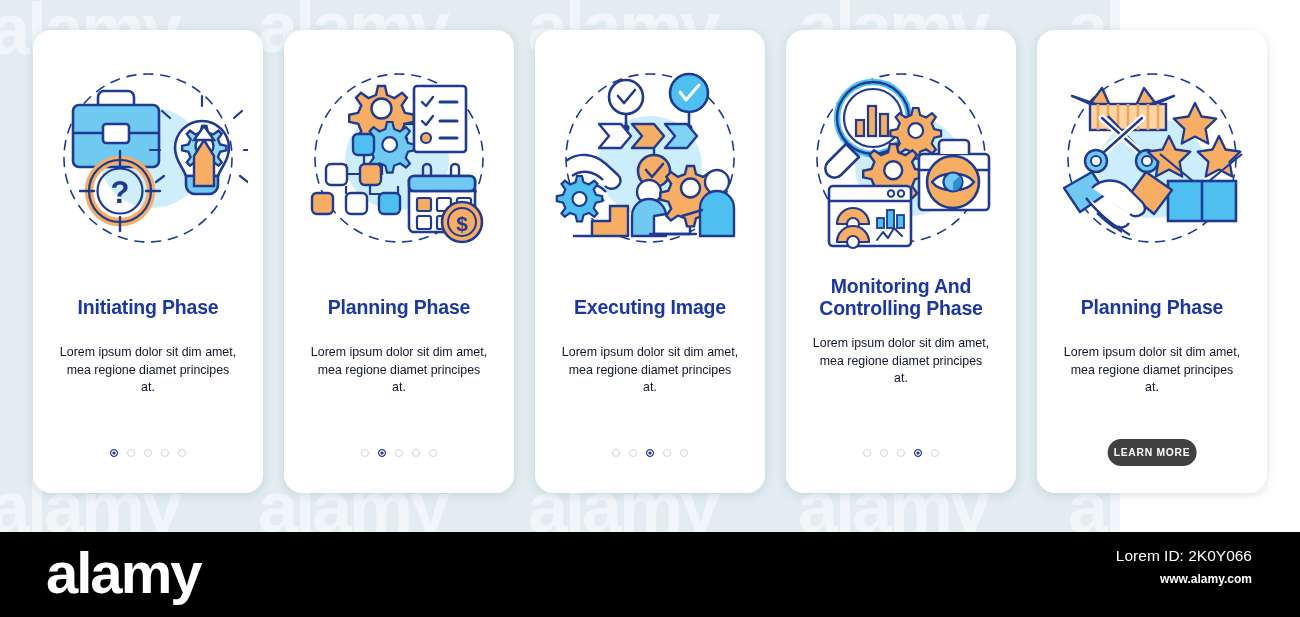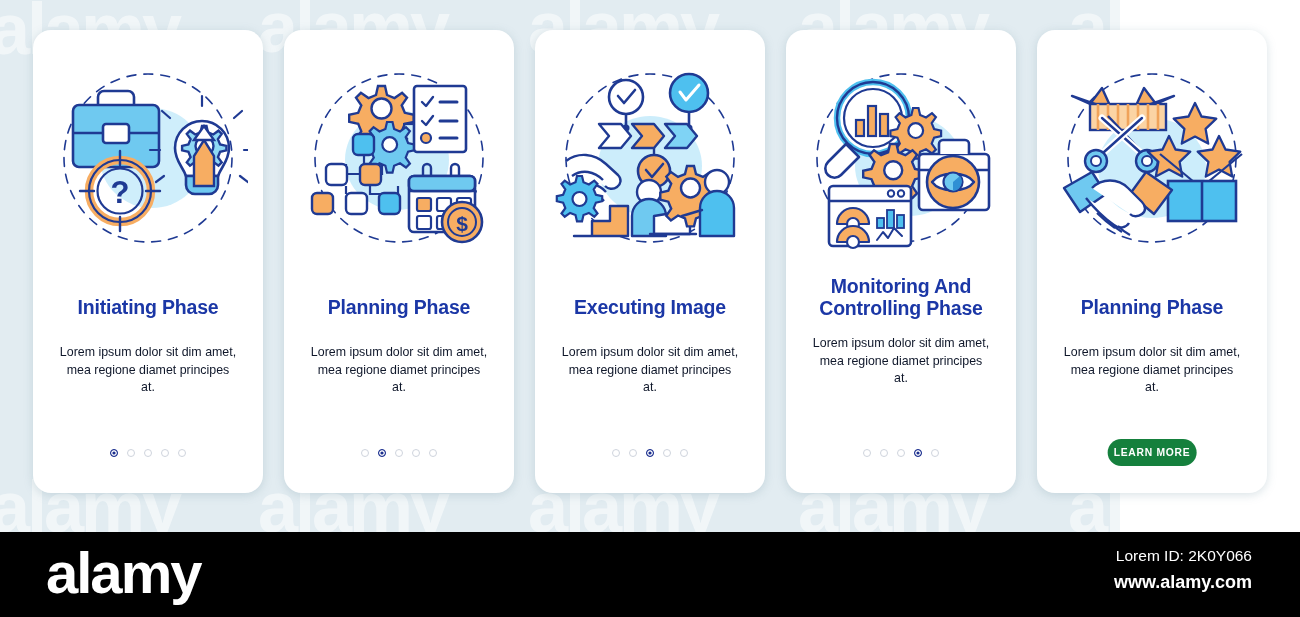--- a/index.html
+++ b/index.html
@@ -100,21 +100,21 @@
     background: #1b2f8f;
     box-shadow: 0 0 0 1.4px #ffffff inset;
   }
 
   
   .learn-more {
     position: absolute;
     bottom: 27px;
     left: 50%;
     transform: translateX(-50%);
-    background: #15803d;
+    background: #404040;
     color: #ffffff;
     font-size: 10.3px;
     font-weight: 700;
     letter-spacing: .75px;
     border: none;
     border-radius: 14px;
     padding: 8px 6px;
     cursor: pointer;
     white-space: nowrap;
   }
@@ -138,21 +138,21 @@
   }
   .footer-id {
     position: absolute;
     right: 48px; top: 15px;
     font-size: 15.5px;
     font-family: "Liberation Sans", sans-serif;
   }
   .footer-url {
     position: absolute;
     right: 48px; top: 40px;
-    font-size: 18px;
+    font-size: 12px;
     font-weight: 700;
     font-family: "Liberation Sans", sans-serif;
   }
 </style>
 </head>
 <body>
 
 <div id="stage">
 
   <div class="wm" style="left:-10px; top:-12px; font-size:72px;">alamy</div>

